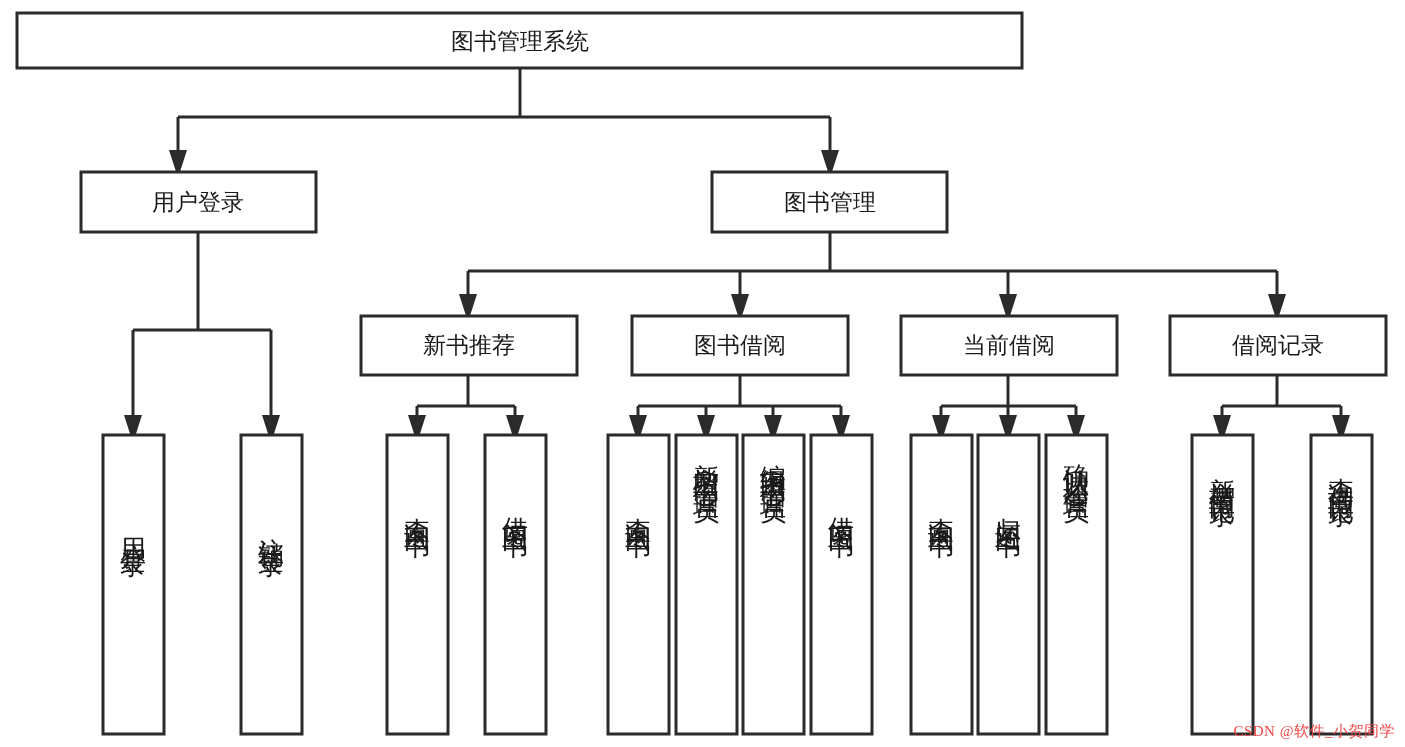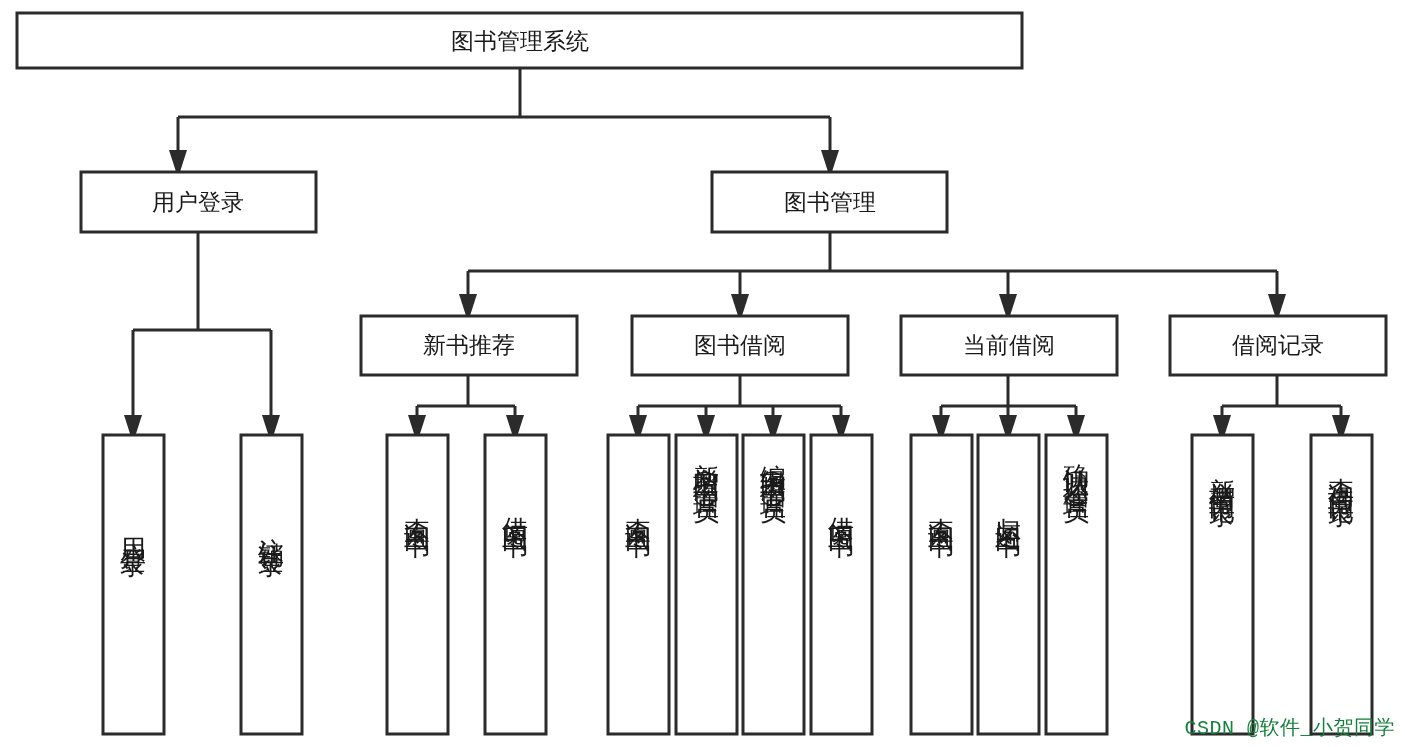--- a/index.html
+++ b/index.html
@@ -63,23 +63,23 @@
     font-size: 26px;
     line-height: 1;
     letter-spacing: 5px;
     color: #1a1a1a;
     white-space: nowrap;
   }
   .watermark {
     position: absolute;
     right: 10px;
     bottom: 6px;
-    font-family: Liberation Mono, monospace;
-    font-size: 20px;
-    color: #15803d;
+    font-family: Liberation Serif, serif;
+    font-size: 15px;
+    color: #ef4444;
     letter-spacing: 0.5px;
     white-space: nowrap;
   }
 </style>
 </head>
 <body>
 
 <div id="page">
 
   <svg class="diagram" viewBox="0 0 1405 747" xmlns="http://www.w3.org/2000/svg">

